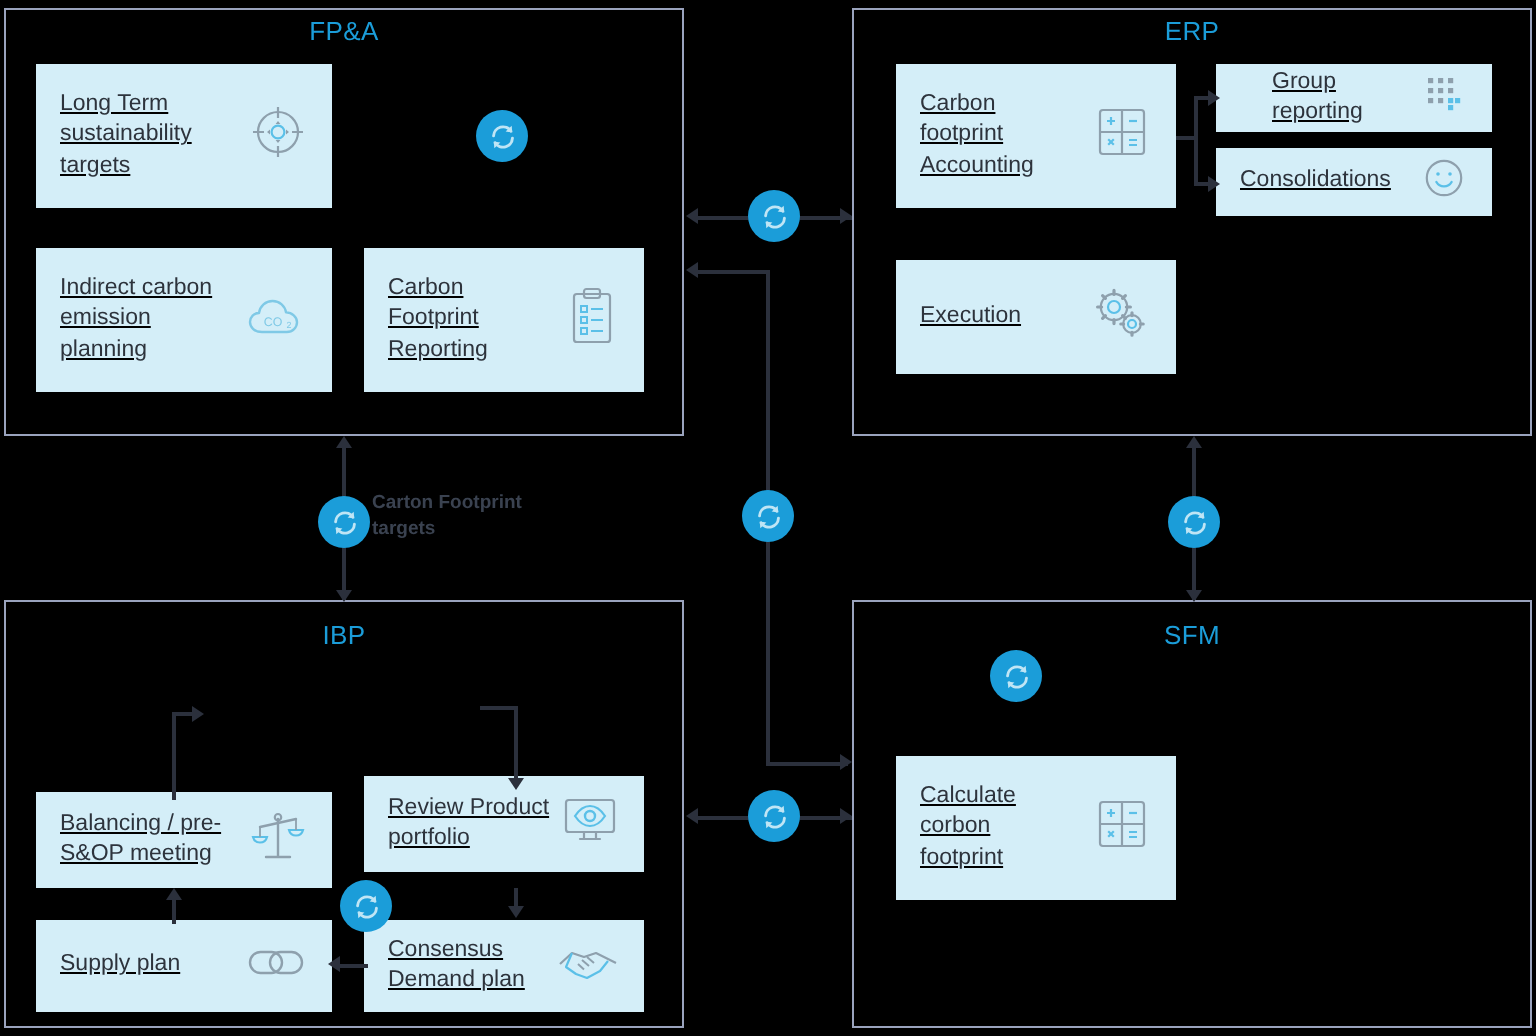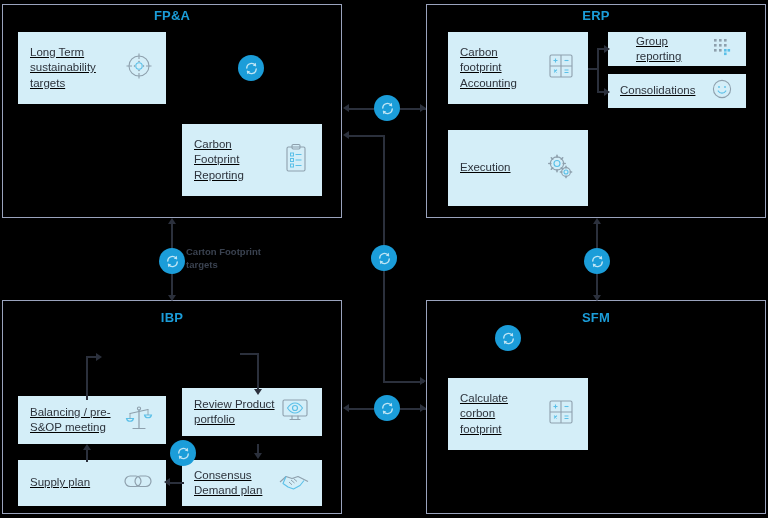--- a/index.html
+++ b/index.html
@@ -18,21 +18,21 @@
   
   .panel {
     position: absolute;
     border: 1px solid #9aa3bd;
     background: transparent;
   }
   .panel-title {
     position: absolute;
     color: #1b9dd9;
     font-size: 13px;
-    font-weight: bold;
+    font-weight: normal;
     letter-spacing: .2px;
     white-space: nowrap;
     transform: translateX(-50%);
   }
 
   
   .card {
     position: absolute;
     background: #d4eef8;
     display: flex;
@@ -107,20 +107,32 @@
     <span class="icon">
       <svg width="30" height="30" viewBox="0 0 30 30">
         <circle cx="15" cy="15" r="10" fill="none" stroke="#8ea0ad" stroke-width="1.1"></circle>
         <circle cx="15" cy="15" r="3.2" fill="none" stroke="#5bc0e8" stroke-width="1.1"></circle>
         <path d="M15 2.5 L15 8 M15 22 L15 27.5 M2.5 15 L8 15 M22 15 L27.5 15" stroke="#8ea0ad" stroke-width="1.1"></path>
         <path d="M15 9.5 L16.2 11 L13.8 11 Z M15 20.5 L16.2 19 L13.8 19 Z M9.5 15 L11 16.2 L11 13.8 Z M20.5 15 L19 16.2 L19 13.8 Z" fill="#8ea0ad"></path>
       </svg>
     </span>
   </div>
 
+  <div class="card" style="left:18px; top:124px; width:148px; height:72px;">
+    <span class="card-label">Indirect carbon
+emission
+planning</span>
+    <span class="icon">
+      <svg width="32" height="28" viewBox="0 0 32 28">
+        <path d="M9 22 C5 22 3 19.5 3 17 C3 14.5 5 12.5 7.5 12.5 C8 9 10.8 6.5 14.3 6.5 C17.8 6.5 20.6 9 21 12.2 C24 12.2 26.5 14.4 26.5 17.1 C26.5 19.8 24.3 22 21.4 22 Z" fill="none" stroke="#7fc9e6" stroke-width="1.2" stroke-linejoin="round"></path>
+        <text x="14.5" y="19" font-family="'Liberation Sans',sans-serif" font-size="6.2" fill="#7fc9e6" text-anchor="middle">CO</text>
+        <text x="21.2" y="20.2" font-family="'Liberation Sans',sans-serif" font-size="4.4" fill="#7fc9e6">2</text>
+      </svg>
+    </span>
+  </div>
 
   <div class="card" style="left:182px; top:124px; width:140px; height:72px;">
     <span class="card-label">Carbon
 Footprint
 Reporting</span>
     <span class="icon">
       <svg width="28" height="32" viewBox="0 0 28 32">
         <rect x="5" y="5" width="18" height="24" rx="1.4" fill="none" stroke="#8ea0ad" stroke-width="1.1"></rect>
         <rect x="10" y="2.5" width="8" height="4.5" rx="1.2" fill="none" stroke="#8ea0ad" stroke-width="1.1"></rect>
         <rect x="8.5" y="11" width="3" height="3" fill="none" stroke="#5bc0e8" stroke-width="1"></rect>
@@ -149,21 +161,21 @@
         <rect x="4" y="4" width="22" height="22" rx="1.5" fill="none" stroke="#8ea0ad" stroke-width="1.1"></rect>
         <path d="M15 4 V26 M4 15 H26" stroke="#8ea0ad" stroke-width="1.1"></path>
         <path d="M7.5 9.5 H11.5 M9.5 7.5 V11.5" stroke="#5bc0e8" stroke-width="1.1"></path>
         <path d="M18.5 9.5 H22.5" stroke="#5bc0e8" stroke-width="1.1"></path>
         <path d="M8.1 18.6 L10.9 21.4 M10.9 18.6 L8.1 21.4" stroke="#5bc0e8" stroke-width="1.1"></path>
         <path d="M18.5 19 H22.5 M18.5 21.5 H22.5" stroke="#5bc0e8" stroke-width="1.1"></path>
       </svg>
     </span>
   </div>
 
-  <div class="card" style="left:448px; top:130px; width:140px; height:76px;">
+  <div class="card" style="left:448px; top:130px; width:140px; height:57px;">
     <span class="card-label">Execution</span>
     <span class="icon">
       <svg width="32" height="30" viewBox="0 0 32 30">
         <g fill="none" stroke="#8ea0ad" stroke-width="1.1">
           <circle cx="13" cy="12.5" r="6.6"></circle>
           <circle cx="22" cy="21" r="4.4"></circle>
         </g>
         <circle cx="13" cy="12.5" r="3" fill="none" stroke="#5bc0e8" stroke-width="1.1"></circle>
         <circle cx="22" cy="21" r="2" fill="none" stroke="#5bc0e8" stroke-width="1.1"></circle>
         <g stroke="#8ea0ad" stroke-width="1.6" stroke-linecap="round">

